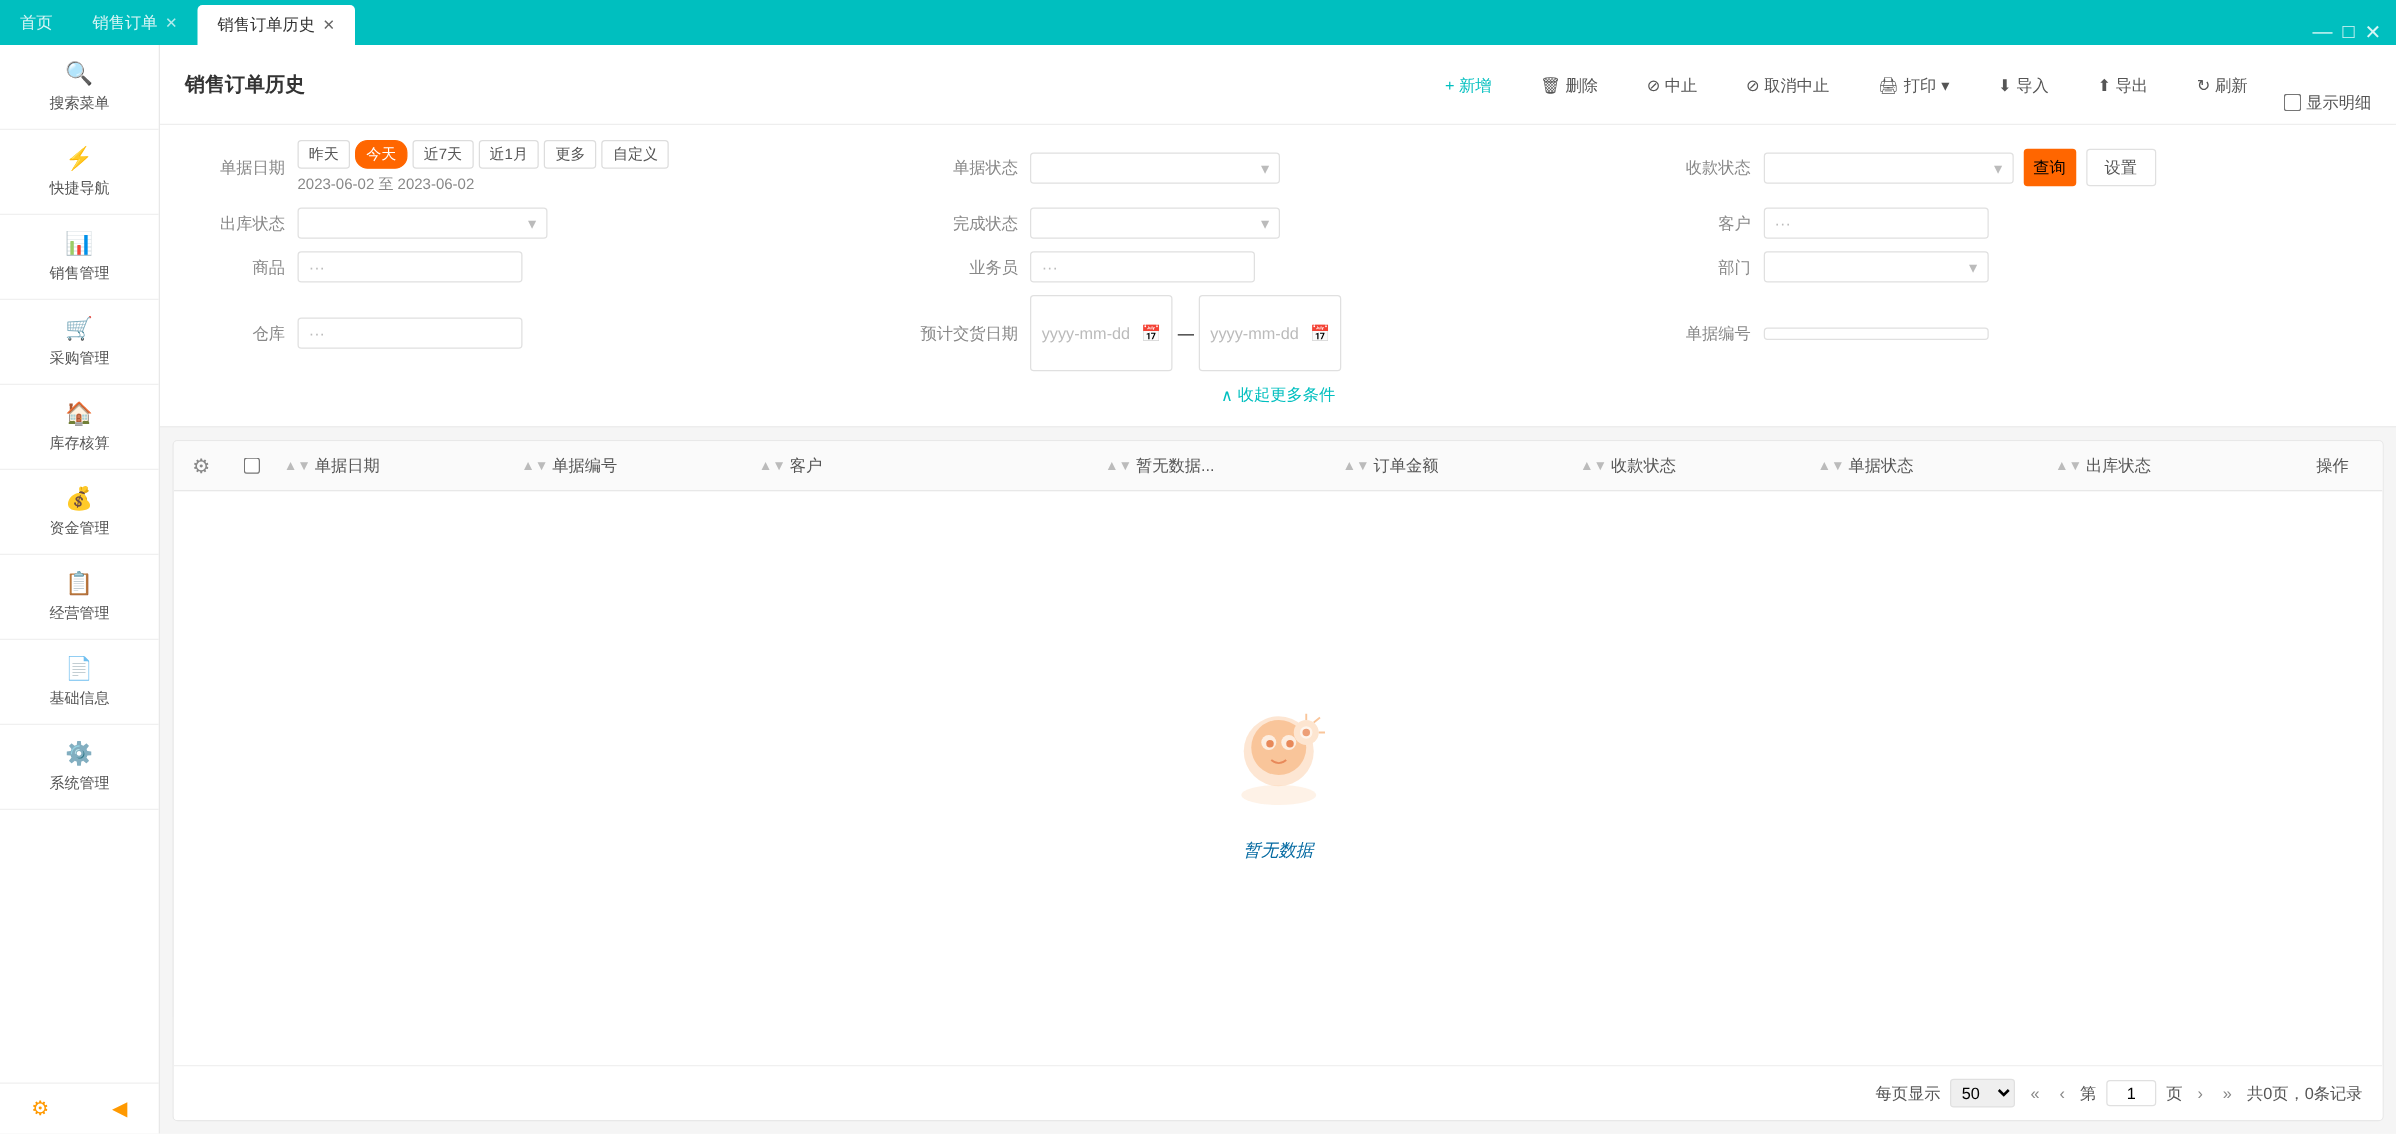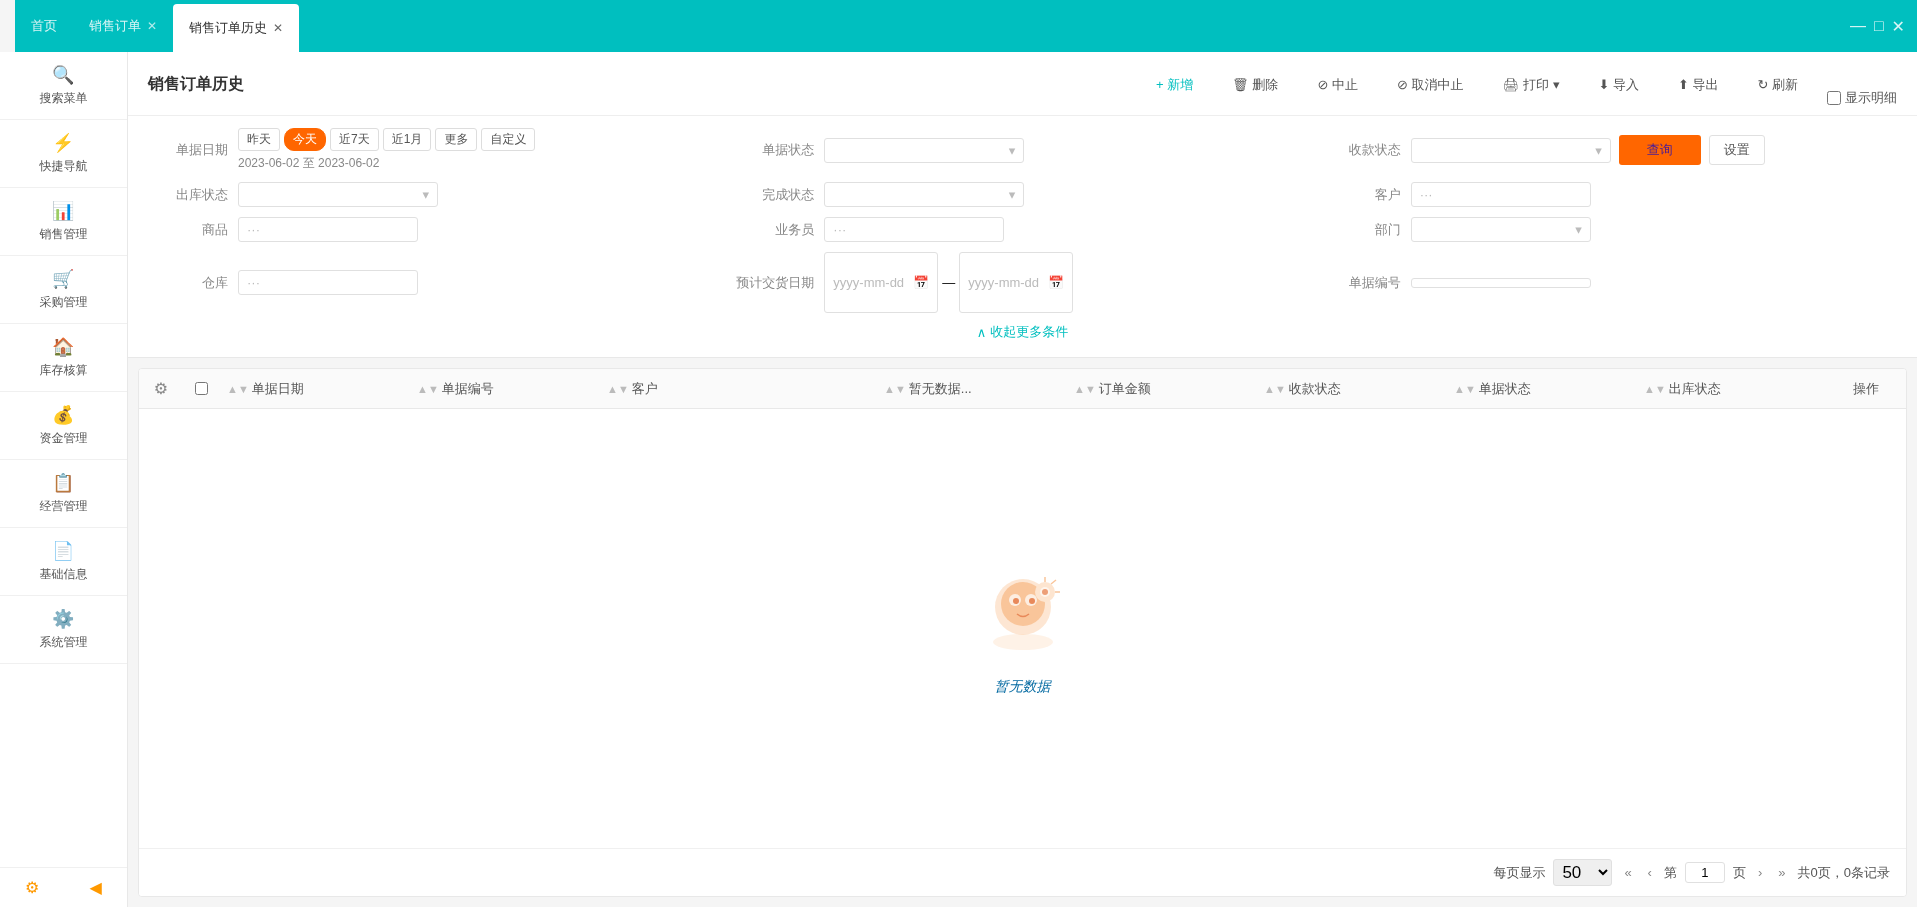--- a/index.html
+++ b/index.html
@@ -1,19 +1,19 @@
 <!DOCTYPE html>
 <html><head>
   <meta charset="utf-8">
   <style>
     * { box-sizing: border-box; margin: 0; padding: 0; }
     body { font-family: "Microsoft YaHei", "PingFang SC", sans-serif; font-size: 13px; background: #f5f5f5; display: flex; flex-direction: column; height: 100vh; overflow: hidden; }
 
     
-    .top-bar { background: #00bfbf; height: 52px; display: flex; align-items: center; padding: 0 0 0 0; flex-shrink: 0; margin-left: 15px; }
+    .top-bar { background: #00bfbf; height: 36px; display: flex; align-items: flex-end; padding: 0 0 0 0; flex-shrink: 0; }
     .top-bar-tabs { display: flex; align-items: stretch; height: 100%; flex: 1; }
     .tab-item { display: flex; align-items: center; padding: 0 16px; cursor: pointer; color: rgba(255,255,255,0.85); font-size: 13px; gap: 6px; position: relative; }
     .tab-item.active { background: #fff; color: #333; border-radius: 4px 4px 0 0; margin-top: 4px; }
     .tab-item .tab-close { font-size: 12px; color: #999; cursor: pointer; }
     .tab-item.active .tab-close { color: #666; }
     .tab-item:not(.active) .tab-close { color: rgba(255,255,255,0.7); }
     .top-bar-right { display: flex; align-items: center; padding: 0 12px; gap: 8px; }
     .top-bar-right .icon-btn { color: rgba(255,255,255,0.85); cursor: pointer; font-size: 16px; }
 
     
@@ -56,26 +56,26 @@
     .th-sort { color: #bbb; font-size: 11px; display: flex; flex-direction: column; gap: 0; }
     .th-actions { width: 80px; text-align: center; font-size: 13px; color: #555; flex-shrink: 0; }
 
     .table-empty { flex: 1; display: flex; flex-direction: column; align-items: center; justify-content: center; gap: 16px; }
     .empty-icon { width: 100px; height: 100px; position: relative; }
     .empty-icon svg { width: 100%; height: 100%; }
     .empty-text { color: #0369a1; font-size: 14px; font-style: italic; }
 
     
     .table-footer { padding: 10px 16px; display: flex; align-items: center; justify-content: flex-end; gap: 8px; background: #fff; border-top: 1px solid #f0f0f0; flex-shrink: 0; font-size: 13px; color: #555; }
-    .page-size-select { border: 1px solid #e0e0e0; border-radius: 3px; padding: 2px 4px; font-size: 17px; }
+    .page-size-select { border: 1px solid #e0e0e0; border-radius: 3px; padding: 2px 4px; font-size: 13px; }
     .page-nav-btn { cursor: pointer; color: #888; padding: 2px 4px; }
     .page-num-input { border: 1px solid #e0e0e0; border-radius: 3px; width: 40px; text-align: center; padding: 2px 4px; font-size: 13px; }
 
     
-    .btn-query { background: #ff6600; color: #4c1d95; border: none; border-radius: 3px; padding: 6px 28px; cursor: pointer; font-size: 13px; }
+    .btn-query { background: #ff6600; color: #000000; border: none; border-radius: 3px; padding: 6px 8px; cursor: pointer; font-size: 13px; }
     .btn-setting { background: #fff; color: #555; border: 1px solid #e0e0e0; border-radius: 3px; padding: 5px 14px; cursor: pointer; font-size: 13px; }
 
     .title-toolbar-row { display: flex; align-items: center; justify-content: space-between; padding: 10px 20px 8px 20px; background: #fff; border-bottom: 1px solid #eee; flex-shrink: 0; }
     .page-heading { font-size: 16px; font-weight: bold; color: #333; }
     .toolbar-actions { display: flex; align-items: center; gap: 19px; }
   </style>
 </head>
 <body>
 
 <div class="top-bar">

